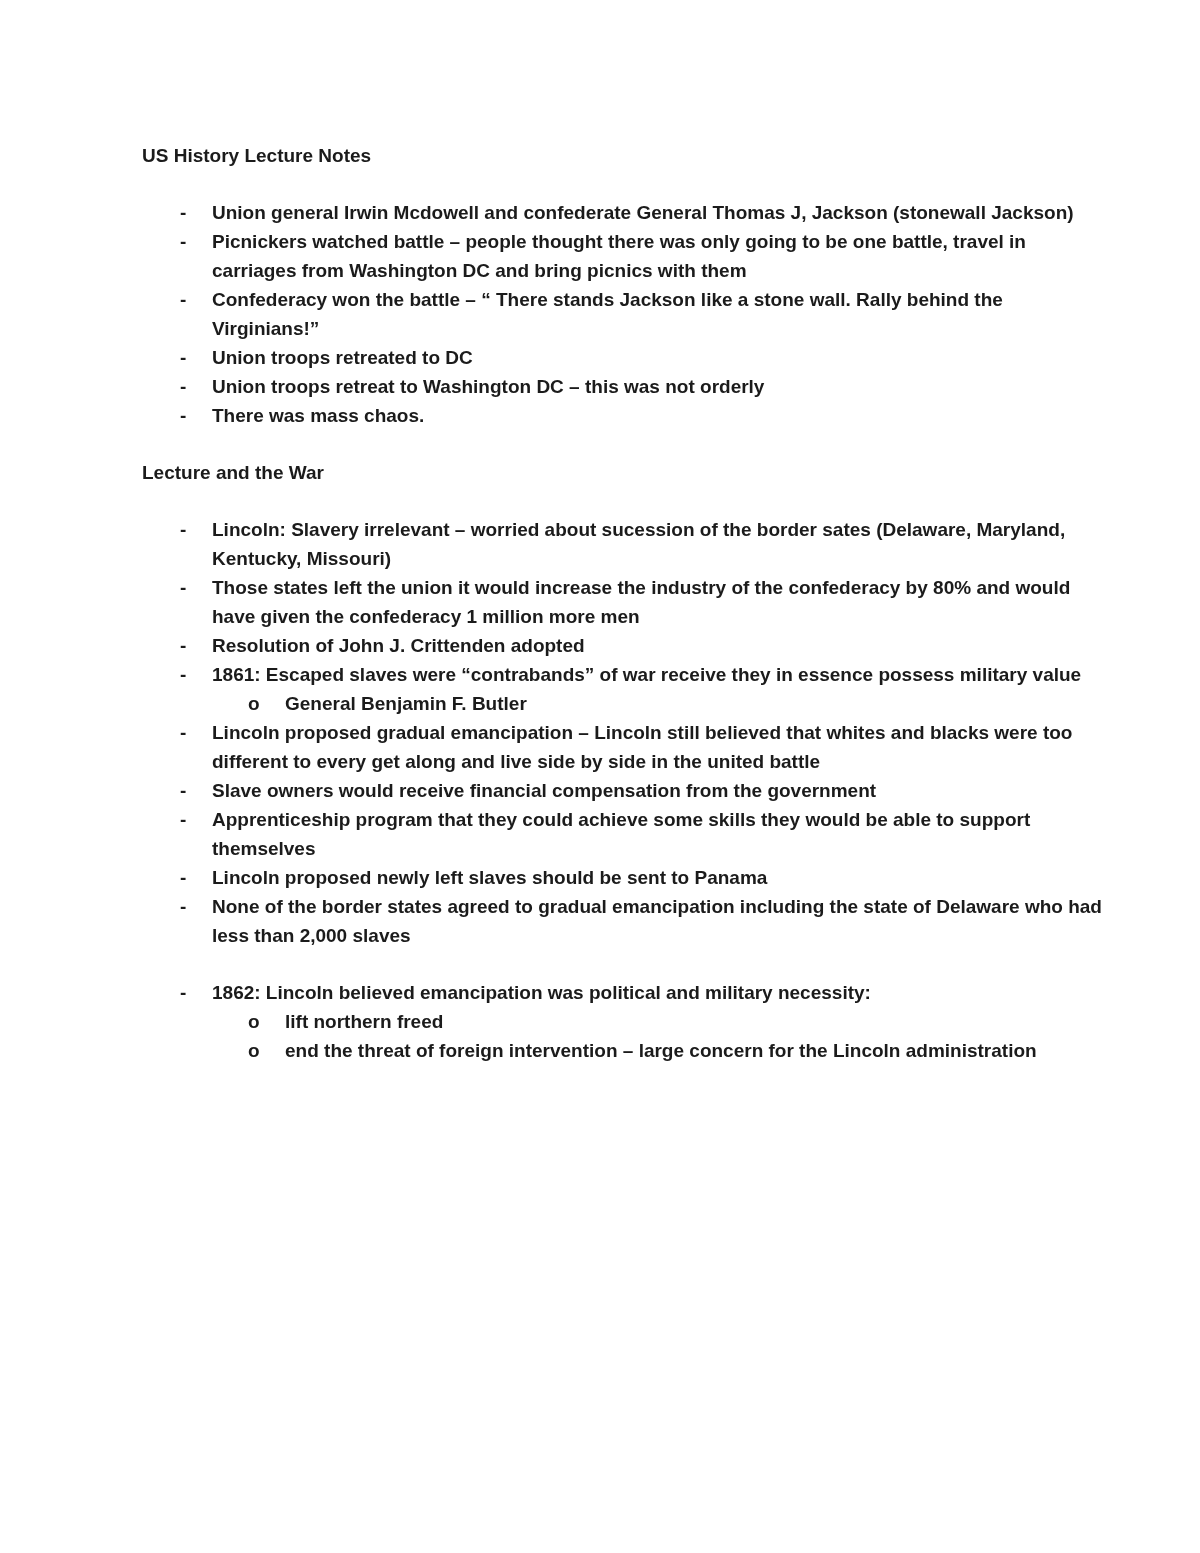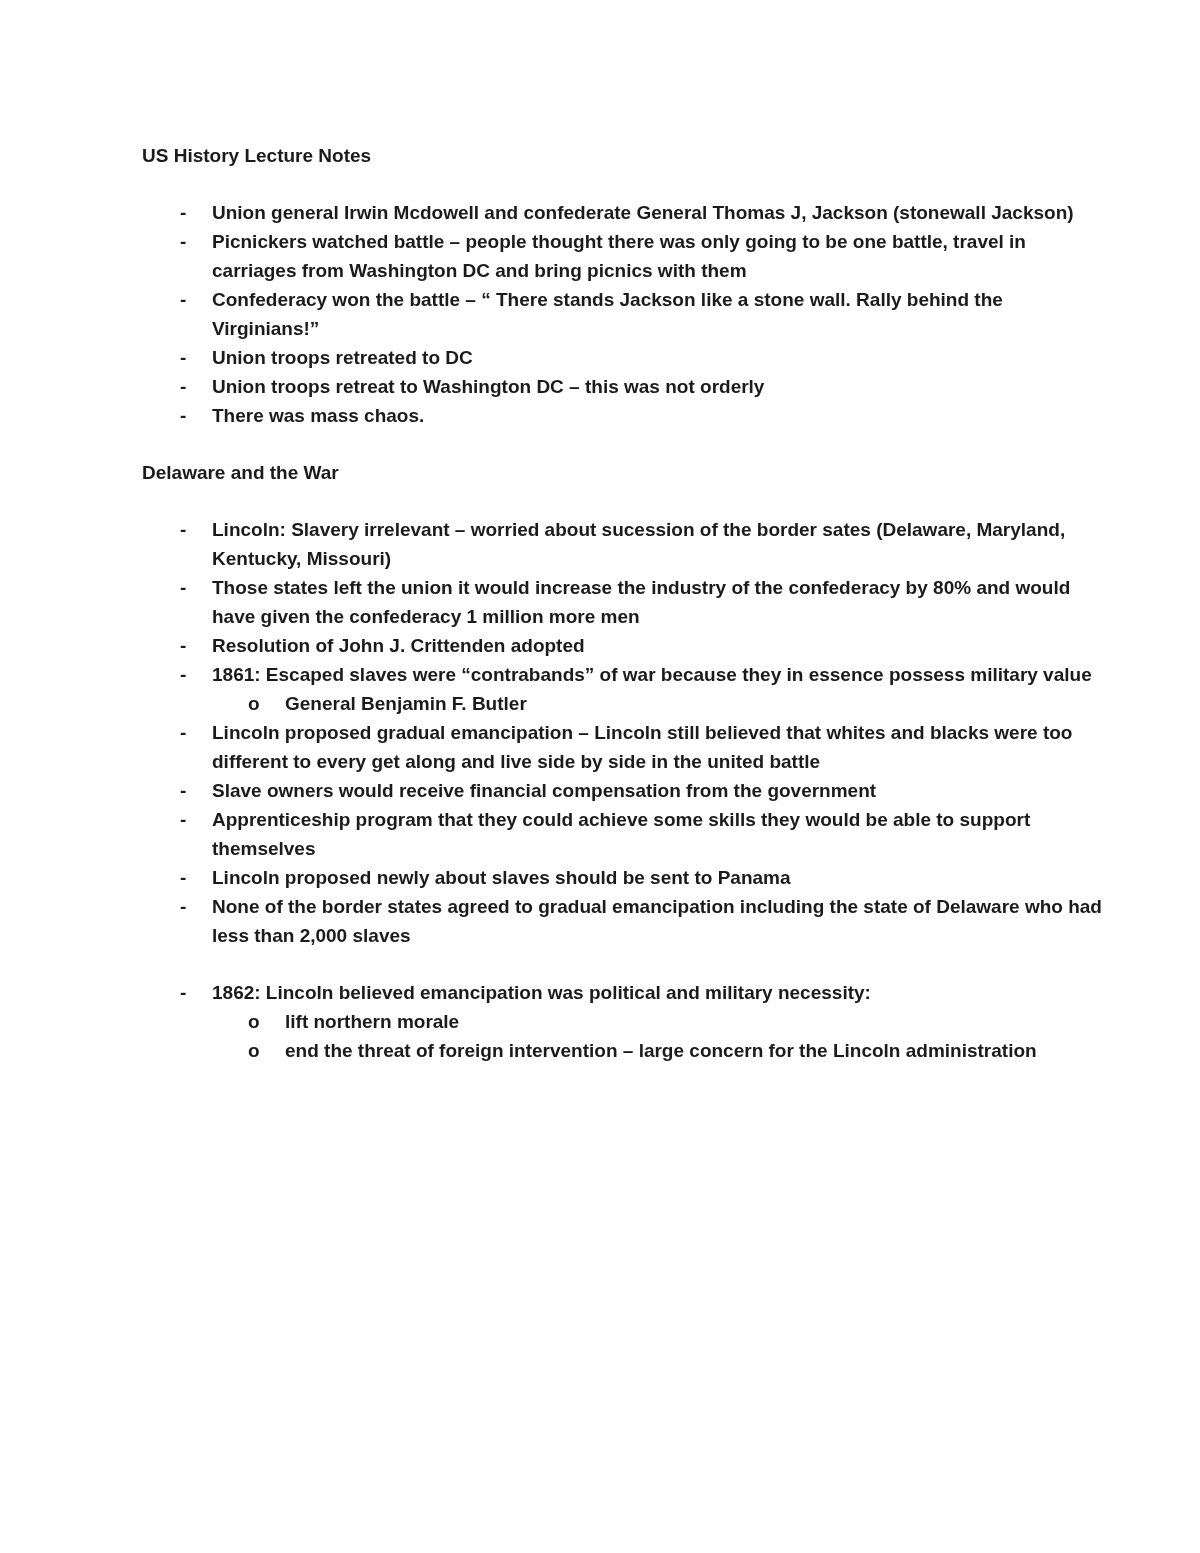--- a/index.html
+++ b/index.html
@@ -80,71 +80,71 @@
         </div>
         <div class="row item">
           <span class="marker">-</span>
           <span class="text">Union troops retreat to Washington DC – this was not orderly</span>
         </div>
         <div class="row item">
           <span class="marker">-</span>
           <span class="text">There was mass chaos.</span>
         </div>
       </div>
-      <p class="heading">Delaware and the War</p>
+      <p class="heading">Lecture and the War</p>
       <div class="list">
         <div class="row item">
           <span class="marker">-</span>
           <span class="text">Lincoln: Slavery irrelevant – worried about sucession of the border sates (Delaware, Maryland, Kentucky, Missouri)</span>
         </div>
         <div class="row item">
           <span class="marker">-</span>
           <span class="text">Those states left the union it would increase the industry of the confederacy by 80% and would have given the confederacy 1 million more men</span>
         </div>
         <div class="row item">
           <span class="marker">-</span>
           <span class="text">Resolution of John J. Crittenden adopted</span>
         </div>
         <div class="row item">
           <span class="marker">-</span>
-          <span class="text">1861: Escaped slaves were “contrabands” of war because they in essence possess military value</span>
+          <span class="text">1861: Escaped slaves were “contrabands” of war receive they in essence possess military value</span>
         </div>
         <div class="row subitem">
           <span class="marker">o</span>
           <span class="text">General Benjamin F. Butler</span>
         </div>
         <div class="row item">
           <span class="marker">-</span>
           <span class="text">Lincoln proposed gradual emancipation – Lincoln still believed that whites and blacks were too different to every get along and live side by side in the united battle</span>
         </div>
         <div class="row item">
           <span class="marker">-</span>
           <span class="text">Slave owners would receive financial compensation from the government</span>
         </div>
         <div class="row item">
           <span class="marker">-</span>
           <span class="text">Apprenticeship program that they could achieve some skills they would be able to support themselves</span>
         </div>
         <div class="row item">
           <span class="marker">-</span>
-          <span class="text">Lincoln proposed newly about slaves should be sent to Panama</span>
+          <span class="text">Lincoln proposed newly left slaves should be sent to Panama</span>
         </div>
         <div class="row item">
           <span class="marker">-</span>
           <span class="text">None of the border states agreed to gradual emancipation including the state of Delaware who had less than 2,000 slaves</span>
         </div>
       </div>
       <div class="list">
         <div class="row item">
           <span class="marker">-</span>
           <span class="text">1862: Lincoln believed emancipation was political and military necessity:</span>
         </div>
         <div class="row subitem">
           <span class="marker">o</span>
-          <span class="text">lift northern morale</span>
+          <span class="text">lift northern freed</span>
         </div>
         <div class="row subitem">
           <span class="marker">o</span>
           <span class="text">end the threat of foreign intervention – large concern for the Lincoln administration</span>
         </div>
       </div>
     </div>
 </div>
 
 </body></html>

